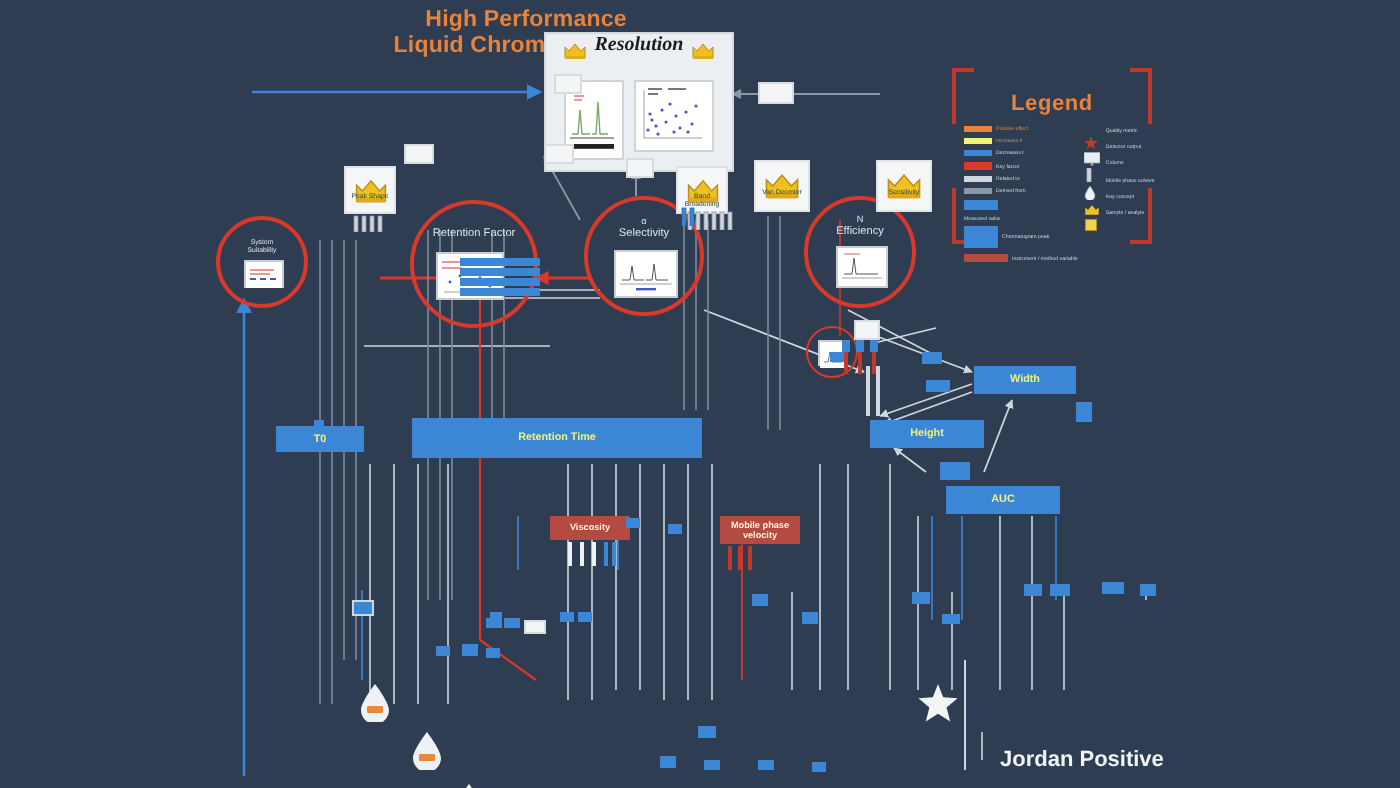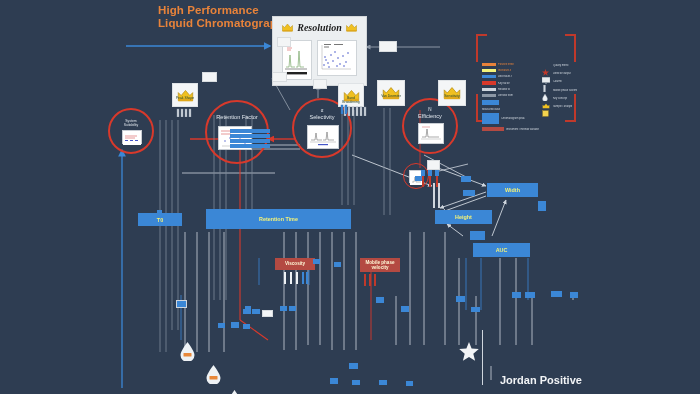--- a/index.html
+++ b/index.html
@@ -8,29 +8,29 @@
     font-family:"Liberation Sans", sans-serif;
     background:#2e3d52;
   }
   .canvas{position:absolute;inset:0;}
   .abs{position:absolute;}
 
   
   .title{
     left:158px;top:4px;width:210px;
     color:#e8833a;font-size:11.5px;line-height:13px;
-    font-weight:600;letter-spacing:.1px;
+    text-align:center;font-weight:600;letter-spacing:.1px;
   }
 
   
   .res-panel{
     left:272px;top:16px;width:93px;height:68px;
     background:#eceff1;border:1px solid #d4d8db;
   }
-  .res-head{display:flex;align-items:center;justify-content:center;gap:4px;height:20px;}
+  .res-head{display:flex;align-items:flex-start;justify-content:center;gap:4px;height:20px;}
   .res-title{font-style:italic;font-weight:700;font-size:10px;color:#1d1d1d;font-family:"Liberation Serif",serif;}
   .crown{display:inline-block;}
   .res-body{display:flex;gap:5px;justify-content:center;padding-top:3px;}
   .thumb{background:#fff;border:1px solid #cfd4d8;}
   .thumb.t1{width:28px;height:38px;}
   .thumb.t2{width:38px;height:34px;}
 
   
   .legend-wrap{left:480px;top:38px;width:92px;height:80px;}
   .legend-title{
@@ -256,20 +256,21 @@
         </svg>
       </div>
     </div>
   </div>
 
   <div class="abs legend-wrap">
     <span class="br tl"></span>
     <span class="br tr"></span>
     <span class="br bl"></span>
     <span class="br brr"></span>
+    <div class="legend-title">Legend</div>
 
     <div class="legend-cols">
       <div class="lcol">
         <div class="lrow">
           <span class="lkey" style="background:#e8833a"></span>
           <span class="ltxt warm">Positive effect</span>
         </div>
         <div class="lrow">
           <span class="lkey" style="background:#f2f27a"></span>
           <span class="ltxt warm">Increases it</span>

